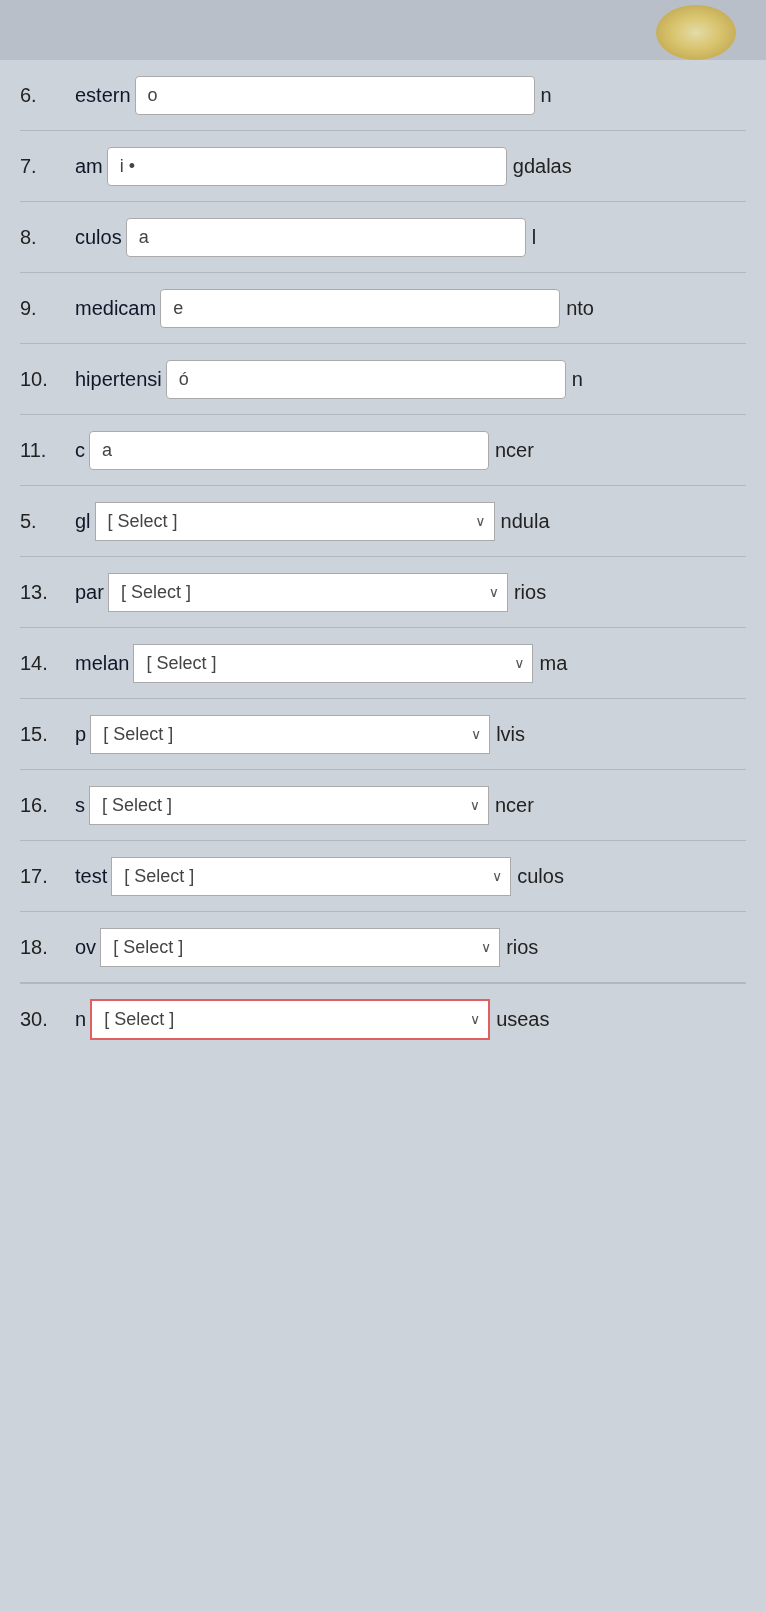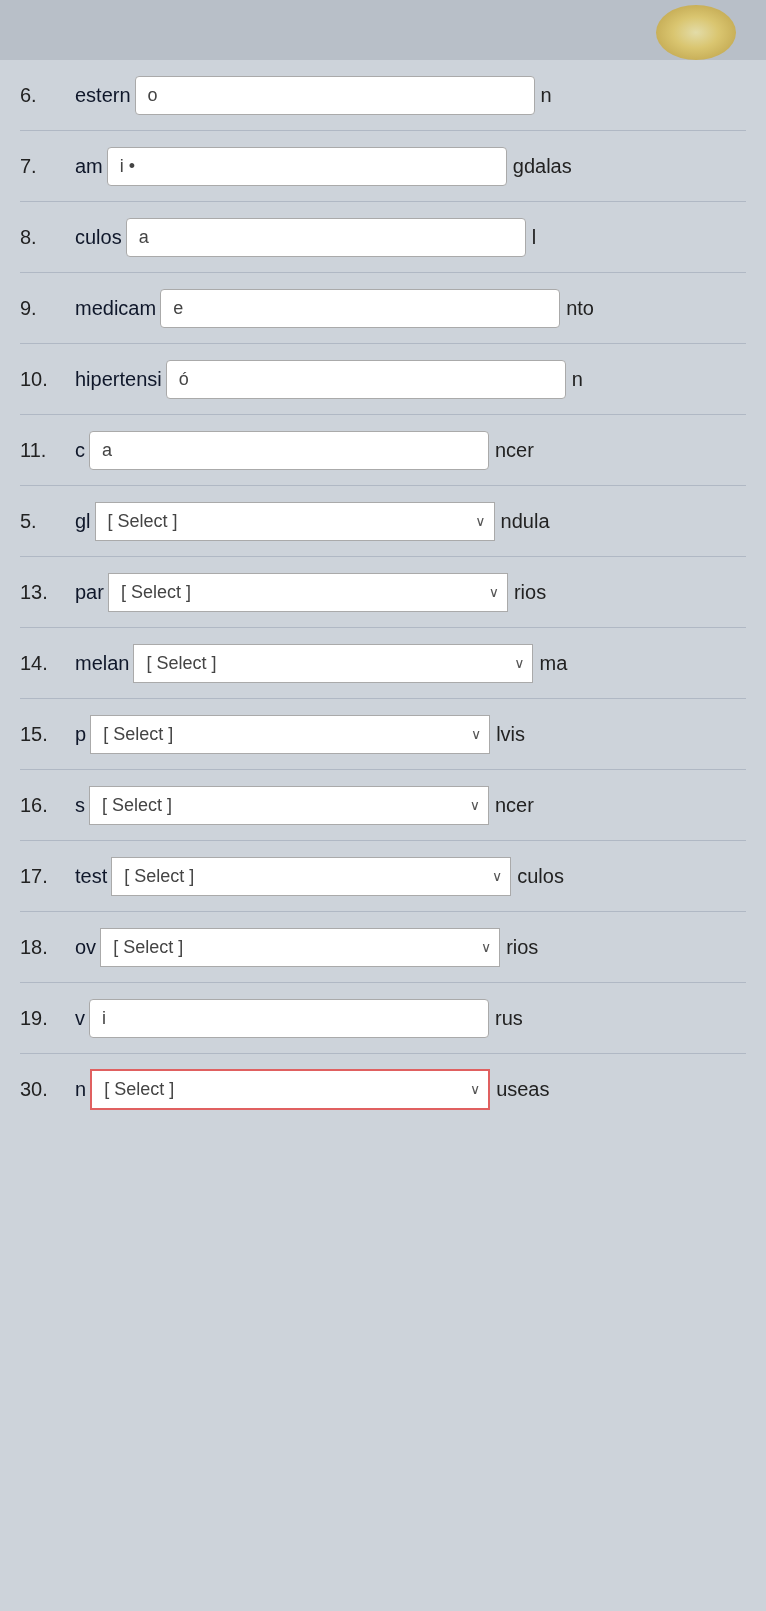--- a/index.html
+++ b/index.html
@@ -196,26 +196,20 @@
         <span class="question-suffix">culos</span>
       </div>
       <div class="divider"></div>
       <div class="question-row">
         <span class="question-number">18.</span>
         <span class="question-prefix">ov</span>
         <div class="select-box">[ Select ]<span class="select-arrow">∨</span></div>
         <span class="question-suffix">rios</span>
       </div>
       <div class="divider"></div>
-      <div class="question-row">
-        <span class="question-number">19.</span>
-        <span class="question-prefix">v</span>
-        <div class="text-input">i</div>
-        <span class="question-suffix">rus</span>
-      </div>
       <div class="divider"></div>
       <div class="question-row">
         <span class="question-number">30.</span>
         <span class="question-prefix">n</span>
         <div class="select-box highlighted">[ Select ]<span class="select-arrow">∨</span></div>
         <span class="question-suffix">useas</span>
       </div>
     </div>
 </div>
 

